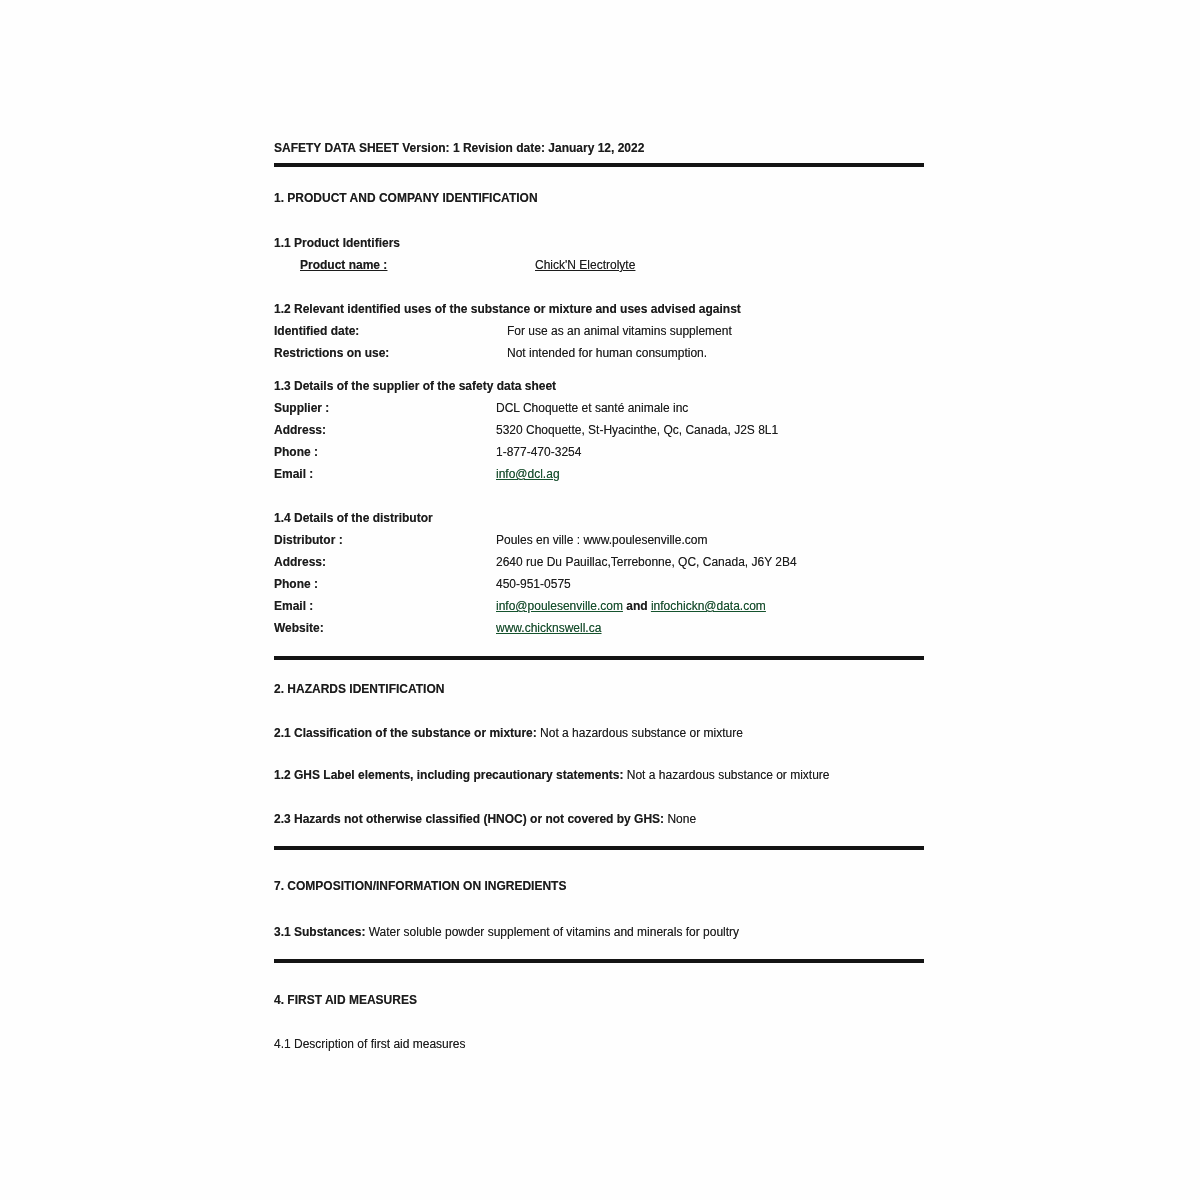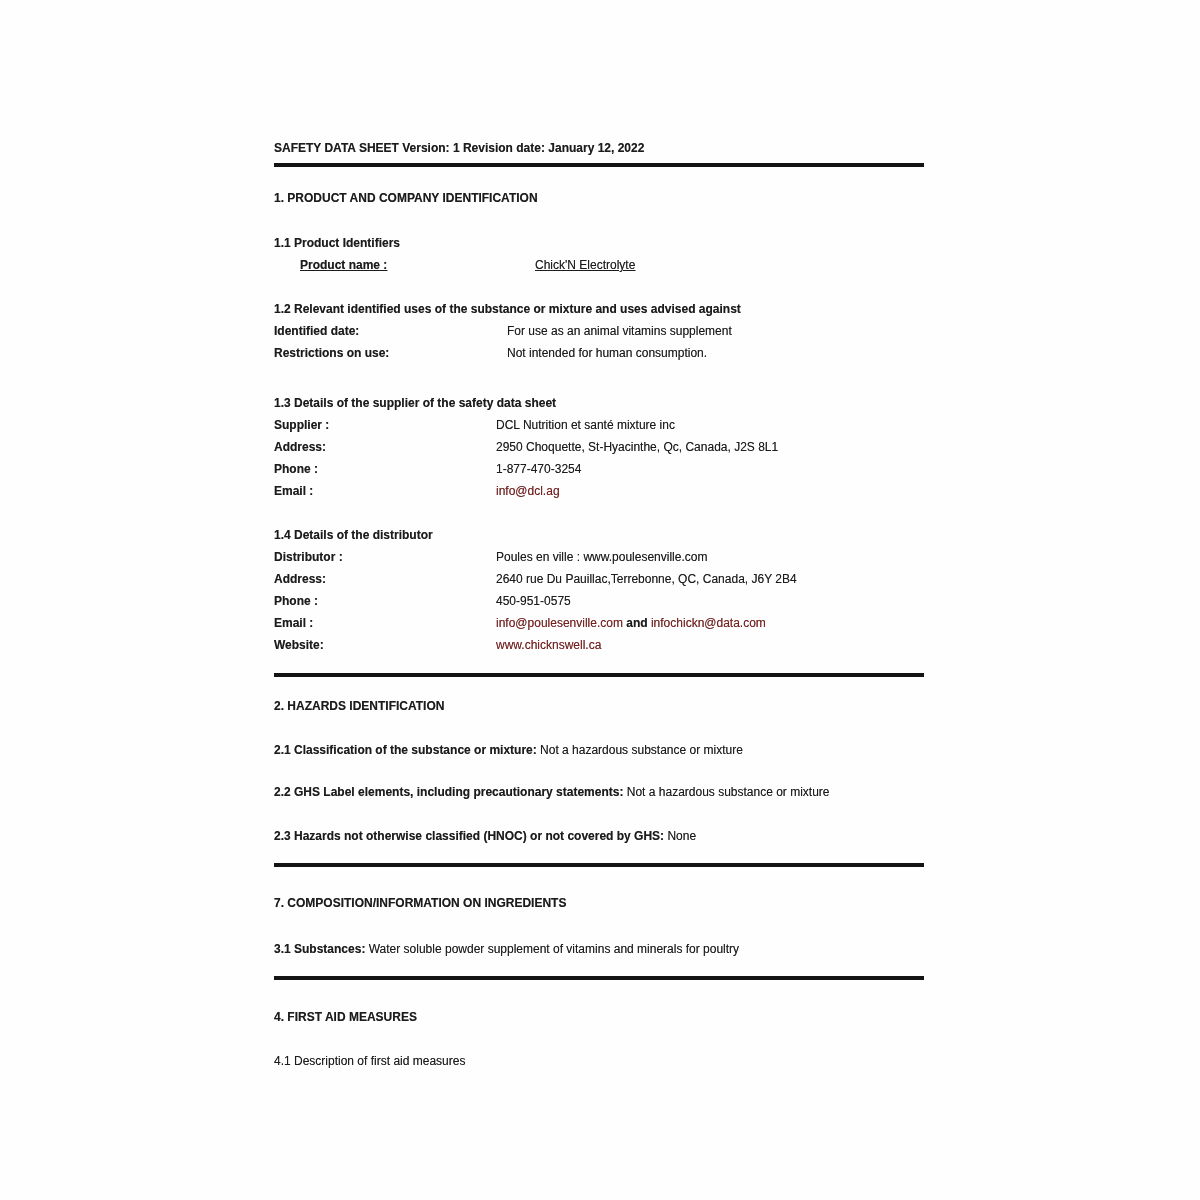--- a/index.html
+++ b/index.html
@@ -40,21 +40,21 @@
   .rule2 { margin-top: 17px; }
   .rule3 { margin-top: 16px; }
   .rule4 { margin-top: 16px; }
   .sec-title {
     font-weight: bold;
     margin: 0;
   }
   .s1-title   { margin-top: 20px; }
   .s11-title  { margin-top: 23px; }
   .s12-title  { margin-top: 22px; }
-  .s13-title  { margin-top: 28px; }
+  .s13-title  { margin-top: 11px; }
   .s14-title  { margin-top: 22px; }
   .s2-title   { margin-top: 18px; }
   .s3-title   { margin-top: 25px; }
   .s4-title   { margin-top: 26px; }
   .kv-row {
     display: flex;
     margin: 0;
   }
   .kv-label {
     font-weight: bold;
@@ -74,21 +74,22 @@
   .clause {
     margin: 0;
   }
   .clause .lead { font-weight: bold; }
   .c21 { margin-top: 22px; }
   .c22 { margin-top: 20px; }
   .c23 { margin-top: 22px; }
   .c31 { margin-top: 24px; }
   .c41 { margin-top: 22px; font-weight: normal; }
   a.doc-link {
-    color: #7f1d1d;
+    color: #14532d;
+    text-decoration: underline;
     cursor: pointer;
   }
   .sep-and {
     font-weight: bold;
     white-space: pre;
     text-align: right;
   }
 </style>
 </head>
 <body>
@@ -112,25 +113,25 @@
       <span class="kv-value">For use as an animal vitamins supplement</span>
     </div>
     <div class="kv-row">
       <span class="kv-label kv-label-w233">Restrictions on use:</span>
       <span class="kv-value">Not intended for human consumption.</span>
     </div>
 
     <p class="sec-title s13-title">1.3 Details of the supplier of the safety data sheet</p>
     <div class="kv-row">
       <span class="kv-label">Supplier :</span>
-      <span class="kv-value">DCL Nutrition et santé mixture inc</span>
+      <span class="kv-value">DCL Choquette et santé animale inc</span>
     </div>
     <div class="kv-row">
       <span class="kv-label">Address:</span>
-      <span class="kv-value">2950 Choquette, St-Hyacinthe, Qc, Canada, J2S 8L1</span>
+      <span class="kv-value">5320 Choquette, St-Hyacinthe, Qc, Canada, J2S 8L1</span>
     </div>
     <div class="kv-row">
       <span class="kv-label">Phone :</span>
       <span class="kv-value">1-877-470-3254</span>
     </div>
     <div class="kv-row">
       <span class="kv-label">Email :</span>
       <span class="kv-value"><a class="doc-link">info@dcl.ag</a></span>
     </div>
 
@@ -156,21 +157,21 @@
     <div class="kv-row">
       <span class="kv-label">Website:</span>
       <span class="kv-value"><a class="doc-link">www.chicknswell.ca</a></span>
     </div>
 
     <hr class="rule rule2">
     <p class="sec-title s2-title">2. HAZARDS IDENTIFICATION</p>
 
     <p class="clause c21"><span class="lead">2.1 Classification of the substance or mixture:</span><span> Not a hazardous substance or mixture</span></p>
 
-    <p class="clause c22"><span class="lead">2.2 GHS Label elements, including precautionary statements:</span><span> Not a hazardous substance or mixture</span></p>
+    <p class="clause c22"><span class="lead">1.2 GHS Label elements, including precautionary statements:</span><span> Not a hazardous substance or mixture</span></p>
 
     <p class="clause c23"><span class="lead">2.3 Hazards not otherwise classified (HNOC) or not covered by GHS:</span><span> None</span></p>
 
     <hr class="rule rule3">
     <p class="sec-title s3-title">7. COMPOSITION/INFORMATION ON INGREDIENTS</p>
 
     <p class="clause c31"><span class="lead">3.1 Substances:</span><span> Water soluble powder supplement of vitamins and minerals for poultry</span></p>
 
     <hr class="rule rule4">
     <p class="sec-title s4-title">4. FIRST AID MEASURES</p>

